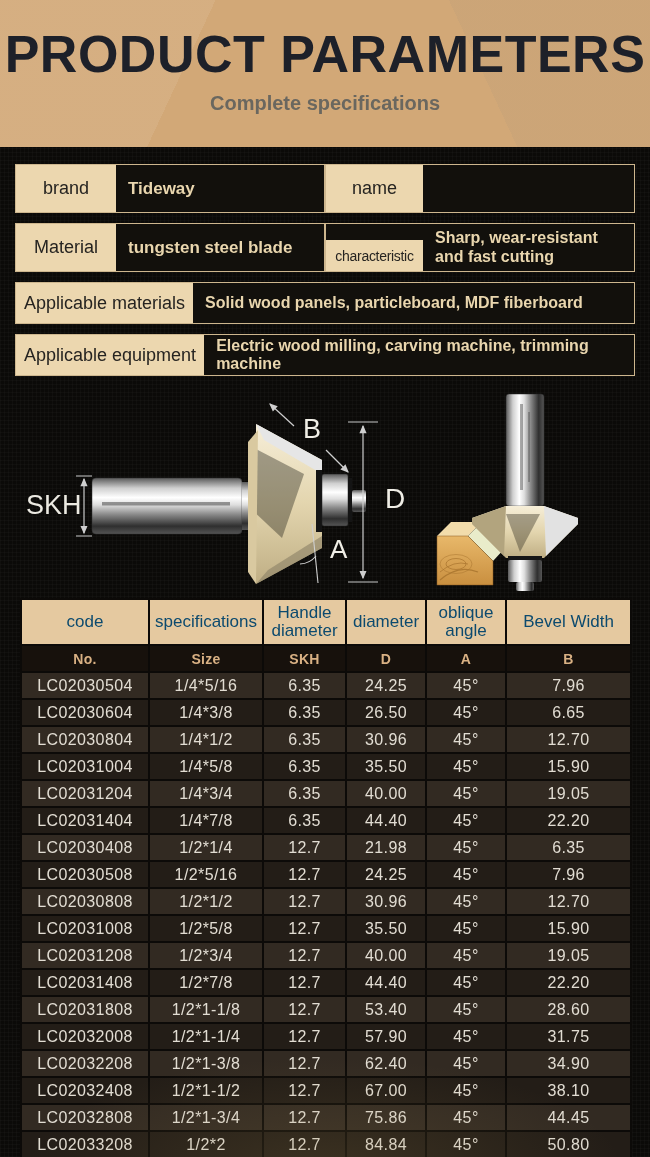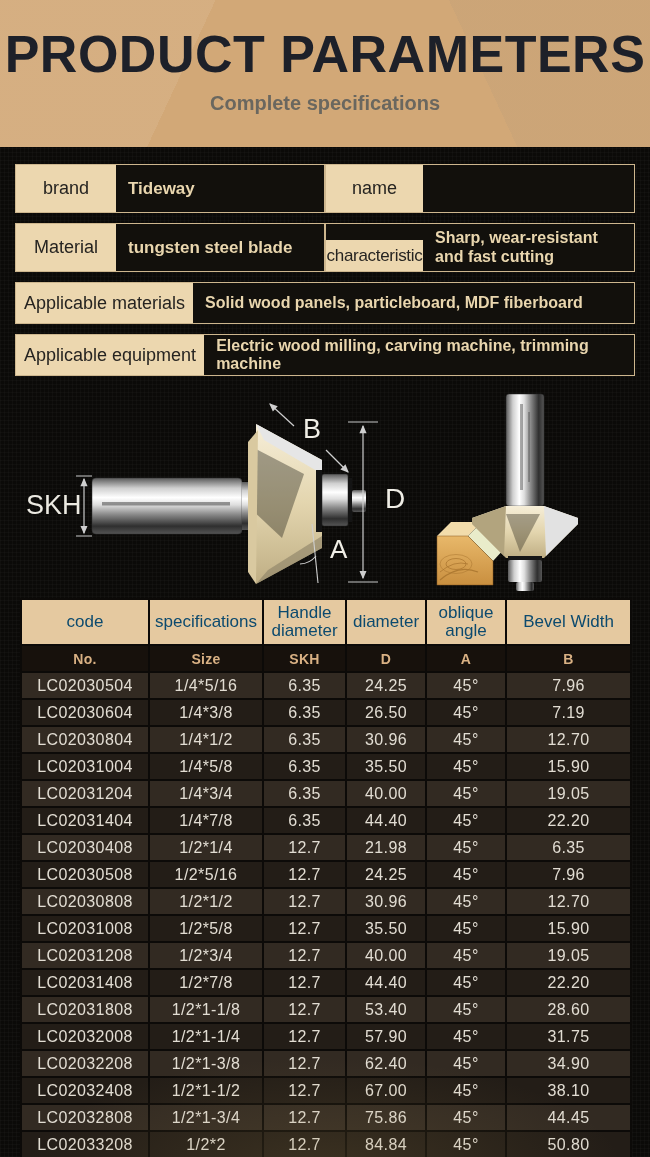--- a/index.html
+++ b/index.html
@@ -38,21 +38,21 @@
     border:1px solid #cdb68e;background:#12100c;height:47px;min-width:0;
   }
   .spec-box.full{height:40px;}
   .spec-label{
     background:#ecd7af;color:#262421;flex:none;
     display:flex;align-items:center;justify-content:center;
     font-size:18px;padding:0 8px;box-sizing:border-box;
   }
   .w100{width:100px;}
   .w97{width:97px;padding:0 2px;}
-  .tight{font-size:17px;letter-spacing:-.3px;margin-top:16px;}
+  .tight{font-size:14px;letter-spacing:-.3px;margin-top:16px;}
   .spec-value{
     display:flex;align-items:center;flex:1;min-width:0;
     padding:0 8px 0 12px;color:#e9d6ae;font-size:17px;font-weight:bold;line-height:1.15;
   }
   .spec-value.small{font-size:16px;}
   
   .diagram{height:205px;position:relative;}
   .diagram svg{position:absolute;left:0;top:0;}
   
   .table-wrap{margin:7px 20px 0;}
@@ -258,21 +258,21 @@
             <td class="">24.25</td>
             <td class="">45°</td>
             <td class="">7.96</td>
           </tr>
           <tr class="even">
             <td class="">LC02030604</td>
             <td class="">1/4*3/8</td>
             <td class="">6.35</td>
             <td class="">26.50</td>
             <td class="">45°</td>
-            <td class="">7.19</td>
+            <td class="">6.65</td>
           </tr>
           <tr class="odd">
             <td class="">LC02030804</td>
             <td class="">1/4*1/2</td>
             <td class="">6.35</td>
             <td class="">30.96</td>
             <td class="">45°</td>
             <td class="">12.70</td>
           </tr>
           <tr class="even">

